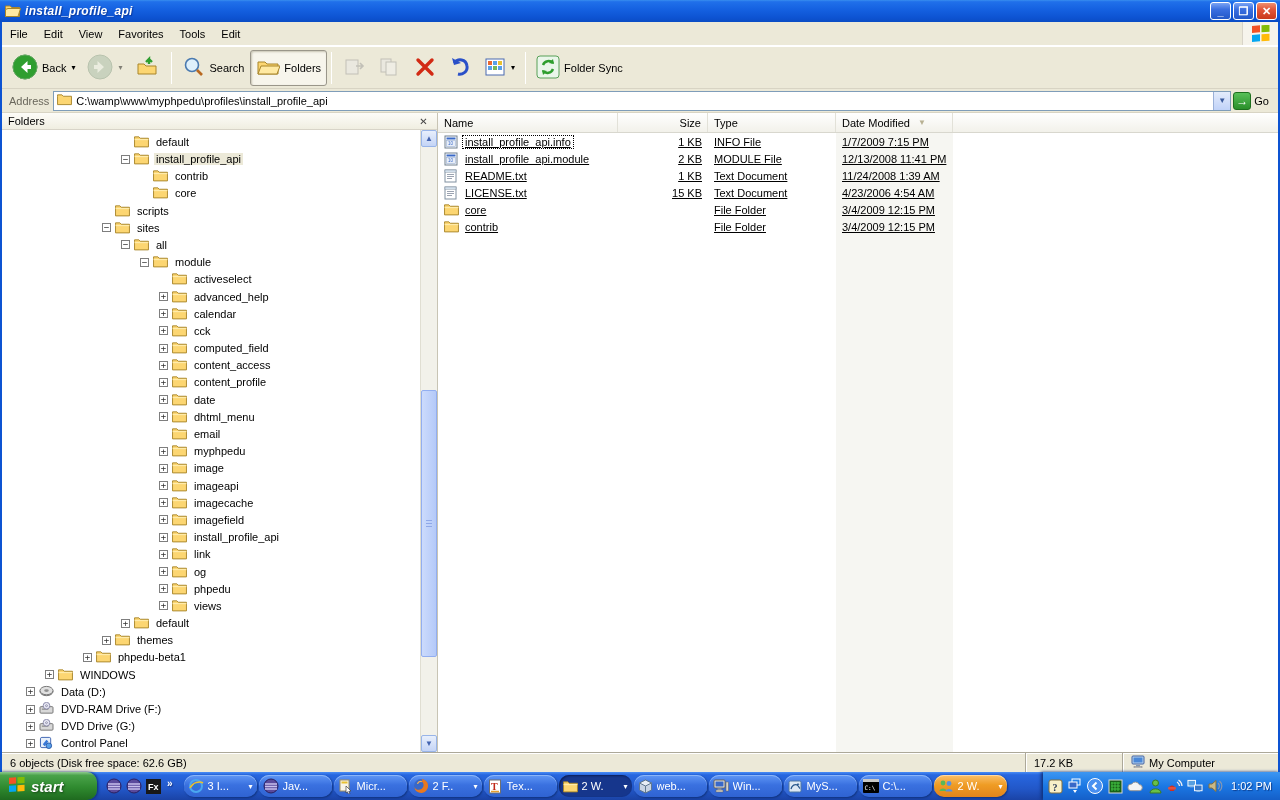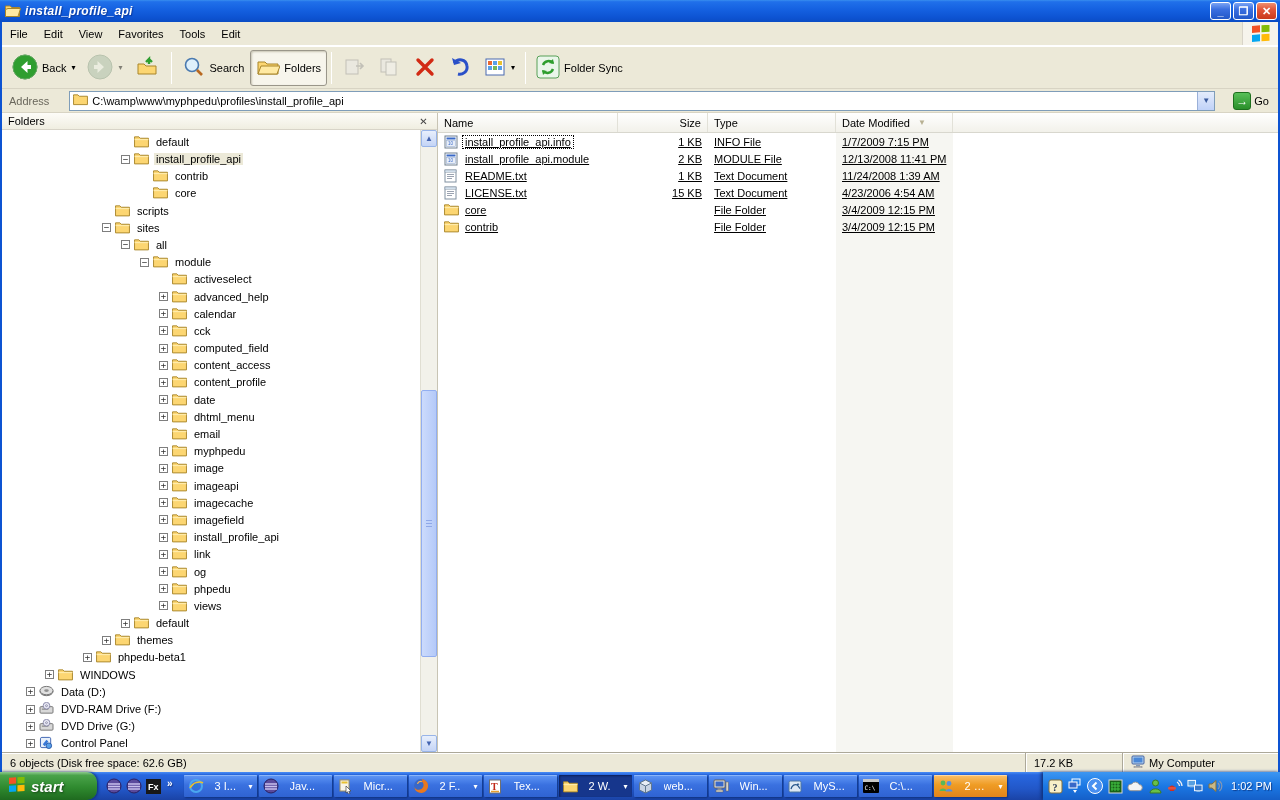--- a/index.html
+++ b/index.html
@@ -23,21 +23,21 @@
   .winlogo { width:36px; height:23px; display:flex; align-items:center; justify-content:center; border-left:1px solid #d8d4c8; background:#f6f4ec; }
 
   .toolbar { height:43px; display:flex; align-items:center; background:#ece9d8; border-top:1px solid #fff; border-bottom:1px solid #d8d4c4; padding:0 4px; }
   .tbtn { display:flex; align-items:center; gap:4px; padding:4px 5px; border:1px solid transparent; border-radius:3px; height:36px; }
   .tbtn.pressed { background:#f7f5ec; border-color:#9a968a; box-shadow:inset 1px 1px 2px #c8c4b4; }
   .tbtn .lbl { font-size:11px; }
   .tbtn.disabled { opacity:.45; }
   .tsep { width:1px; height:32px; background:#c8c4b4; border-right:1px solid #fff; margin:0 4px; }
   .dd { font-size:8px; color:#000; margin-left:1px; }
 
-  .addressbar { height:24px; display:flex; align-items:center; background:#ece9d8; border-bottom:1px solid #d8d4c4; padding:0 3px; gap:16px; }
+  .addressbar { height:24px; display:flex; align-items:center; background:#ece9d8; border-bottom:1px solid #d8d4c4; padding:0 3px; gap:0; }
   .addr-label { color:#6a675c; padding:0 4px; }
   .addr-combo { flex:1; height:20px; background:#fff; border:1px solid #7f9db9; display:flex; align-items:center; padding-left:3px; }
   .addr-combo .path { flex:1; margin-left:4px; }
   .combo-arrow { width:17px; height:18px; background:linear-gradient(180deg,#e4ecfb,#c0d2f8); border-left:1px solid #9ab0d8;
     display:flex; align-items:center; justify-content:center; color:#3a5a9c; font-size:8px; }
   .go-btn { display:flex; align-items:center; gap:3px; padding:0 6px 0 2px; }
   .go-icon { width:18px; height:18px; border-radius:3px; background:linear-gradient(180deg,#58c058,#2a8f2a); border:1px solid #1d701d;
     color:#fff; display:flex; align-items:center; justify-content:center; font-weight:bold; font-size:12px; }
 
   .main { display:flex; height:639px; background:#fff; }
@@ -88,21 +88,21 @@
 
   .taskbar { height:28px; background:linear-gradient(180deg,#4a8df5 0%,#2767e0 10%,#2257c8 60%,#1a43a6 100%); display:flex; align-items:stretch; }
   .startbtn { width:97px; display:flex; align-items:center; gap:5px; padding-left:8px;
     background:linear-gradient(180deg,#8ec98e 0%,#4aa34a 12%,#2f8a2f 55%,#1f6a1f 100%);
     border-radius:0 10px 10px 0; box-shadow:1px 0 3px #0a2a6a; }
   .startbtn .stext { color:#fff; font-weight:bold; font-style:italic; font-size:15px; text-shadow:1px 1px 2px #1a4a1a; }
   .quick { display:flex; align-items:center; gap:3px; padding:0 6px 0 8px; }
   .qicon { width:17px; height:17px; display:flex; align-items:center; justify-content:center; }
   .overflow { color:#fff; font-size:10px; font-weight:bold; text-shadow:1px 1px 1px #1a3a8a; padding:0 2px 6px 2px; }
   .tasks { display:flex; align-items:center; gap:2px; padding:2px 3px; flex:1; min-width:0; }
-  .task { flex:1; max-width:73px; min-width:0; height:22px; border-radius:1px; display:flex; align-items:center; gap:11px; padding:0 4px;
+  .task { flex:1; max-width:73px; min-width:0; height:22px; border-radius:10px; display:flex; align-items:center; gap:4px; padding:0 4px;
     background:linear-gradient(180deg,#5f97f6 0%,#3a71e0 45%,#2f63d2 100%); box-shadow:inset 0 1px 0 #8ab4f8, 1px 1px 2px #10337e;
     color:#fff; overflow:hidden; }
   .task .tl { overflow:hidden; text-overflow:ellipsis; white-space:nowrap; flex:1; font-size:11px; }
   .task .dd { color:#fff; }
   .task.active { background:#16368c; box-shadow:inset 1px 1px 2px #0a1f5a; }
   .task.flash { background:linear-gradient(180deg,#fbc06a 0%,#ef9c24 45%,#e2841c 100%); box-shadow:inset 0 1px 0 #ffd9a0, 1px 1px 2px #10337e; }
   .tray { display:flex; align-items:center; gap:4px; padding:0 8px 0 4px;
     background:linear-gradient(180deg,#3c96f2 0%,#1b78e4 50%,#155fc8 100%); box-shadow:-2px 0 3px #10337e; }
   .tray .clock { color:#fff; margin-left:4px; text-shadow:1px 1px 1px #0a3a8a; }
   .trayicon { width:16px; height:16px; display:flex; align-items:center; justify-content:center; }

